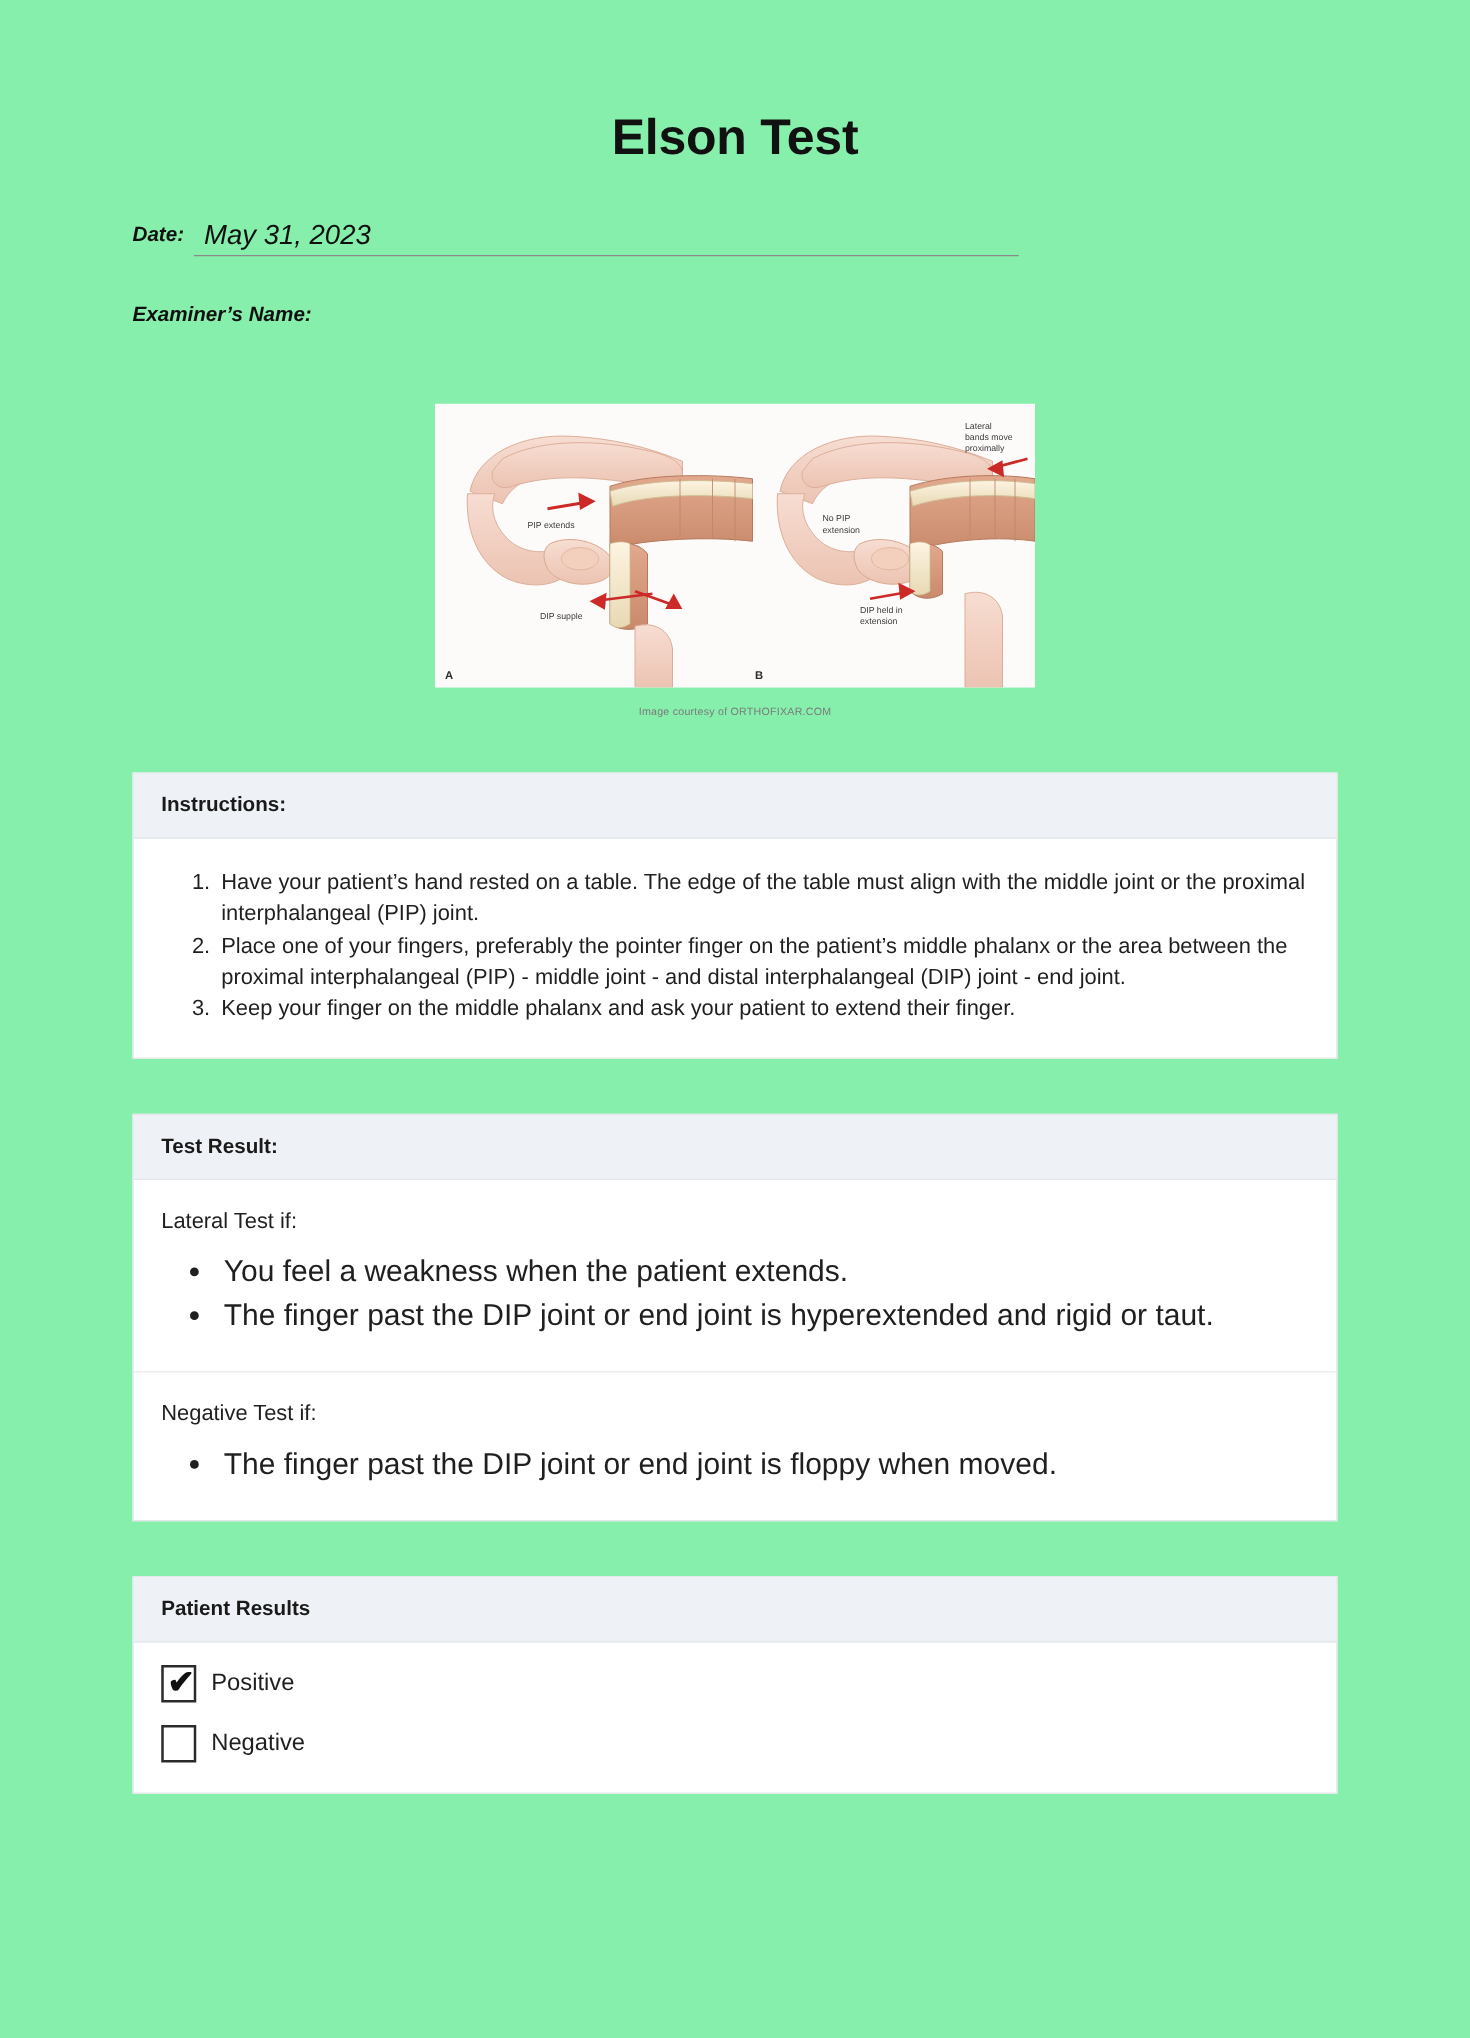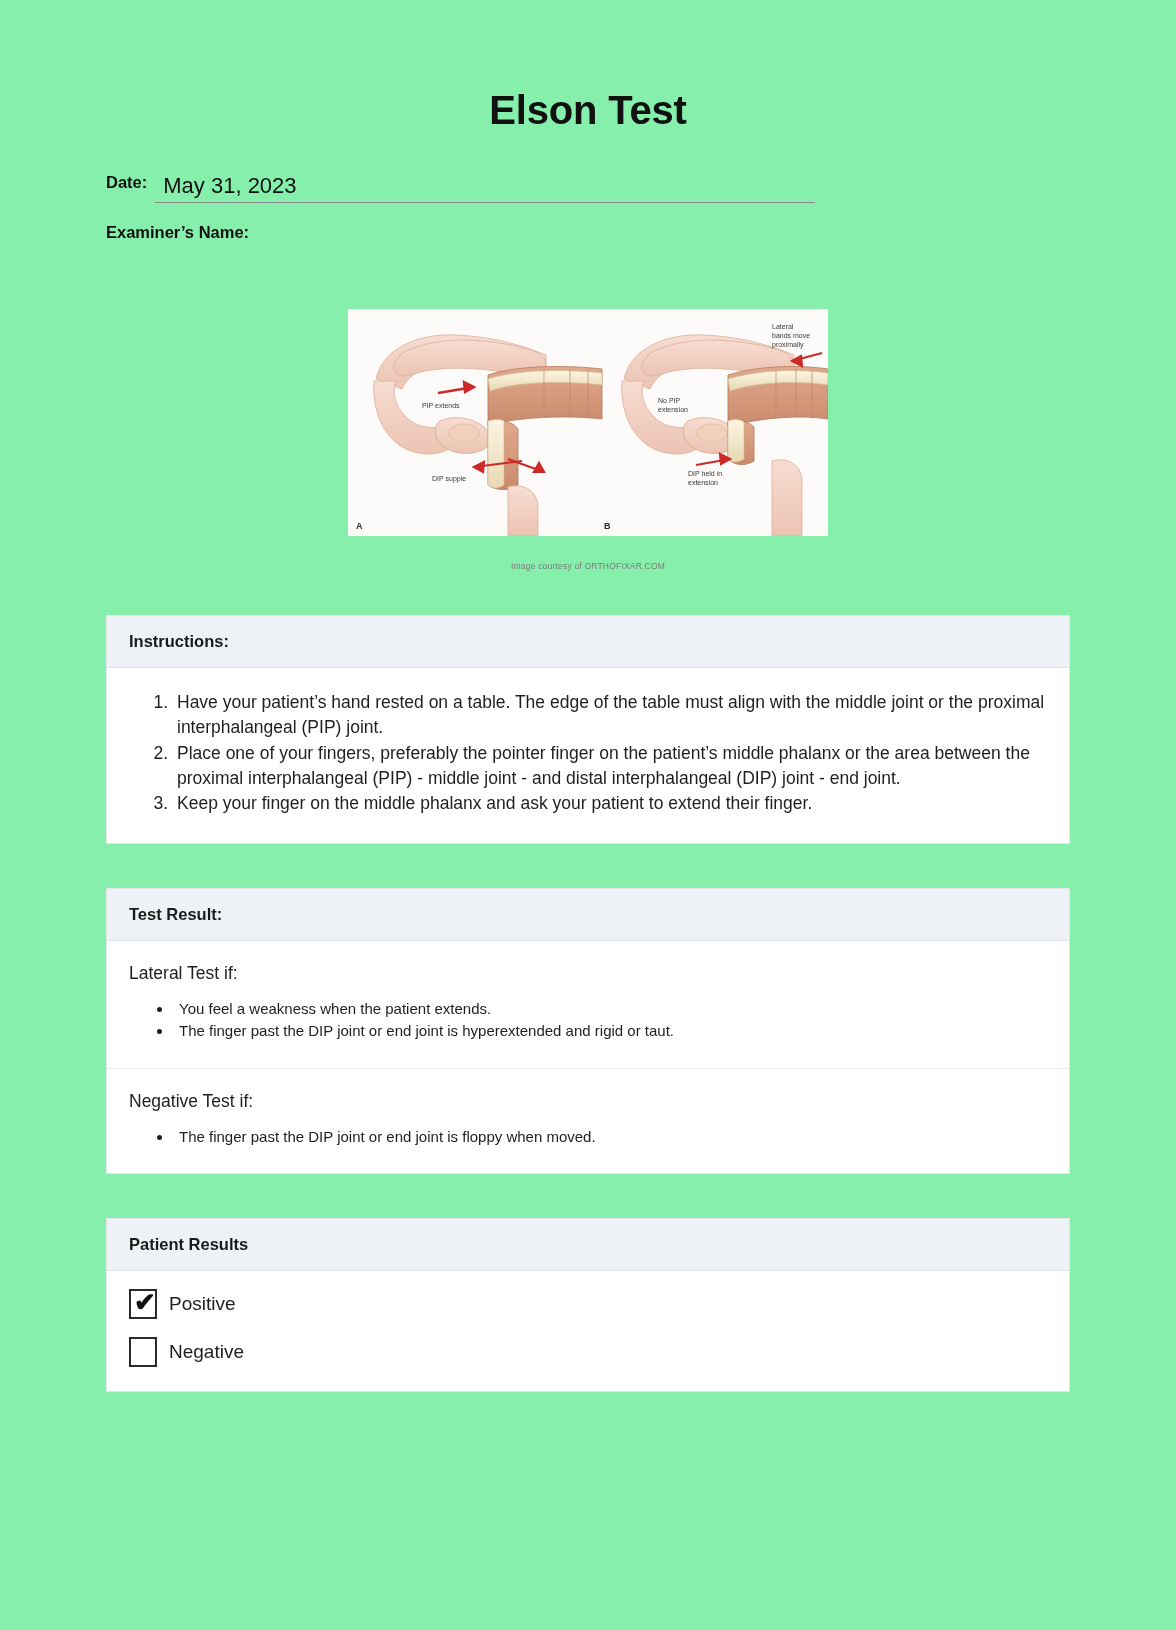--- a/index.html
+++ b/index.html
@@ -33,23 +33,24 @@
     padding-top: 88px;
     color: #111111;
   }
 
   
   .fields {
     margin-top: 40px;
   }
   .field-row {
     display: flex;
-    align-items: flex-start;
-    margin-bottom: 16px;
+    align-items: center;
+    margin-bottom: 30px;
     height: 34px;
+    font-style: italic;
   }
   .field-label {
     font-size: 16.5px;
     font-weight: bold;
     color: #111;
     white-space: nowrap;
     padding-bottom: 3px;
   }
   .field-value-wrap {
     flex: 1;
@@ -75,21 +76,21 @@
     position: relative;
     width: 480px;
     height: 227px;
     margin: 0 auto;
     background: #fdfbf9;
     overflow: hidden;
   }
   .fig-caption {
     font-size: 8.5px;
     color: #7a7a7a;
-    margin-top: 25px;
+    margin-top: 14px;
     letter-spacing: 0.2px;
   }
 
   
   .card {
     border: 1px solid #e2e6ea;
     background: #ffffff;
     margin-top: 44px;
   }
   .card-header {
@@ -123,21 +124,21 @@
   }
 
   .result-lead {
     font-size: 17.5px;
     color: #1f1f1f;
     margin: 0 0 14px 0;
   }
   ul.result-list {
     margin: 0;
     padding-left: 44px;
-    font-size: 15px;
+    font-size: 24px;
     line-height: 1.45;
     color: #1f1f1f;
   }
   ul.result-list li {
     padding-left: 6px;
   }
 
   
   .check-row {
     display: flex;

